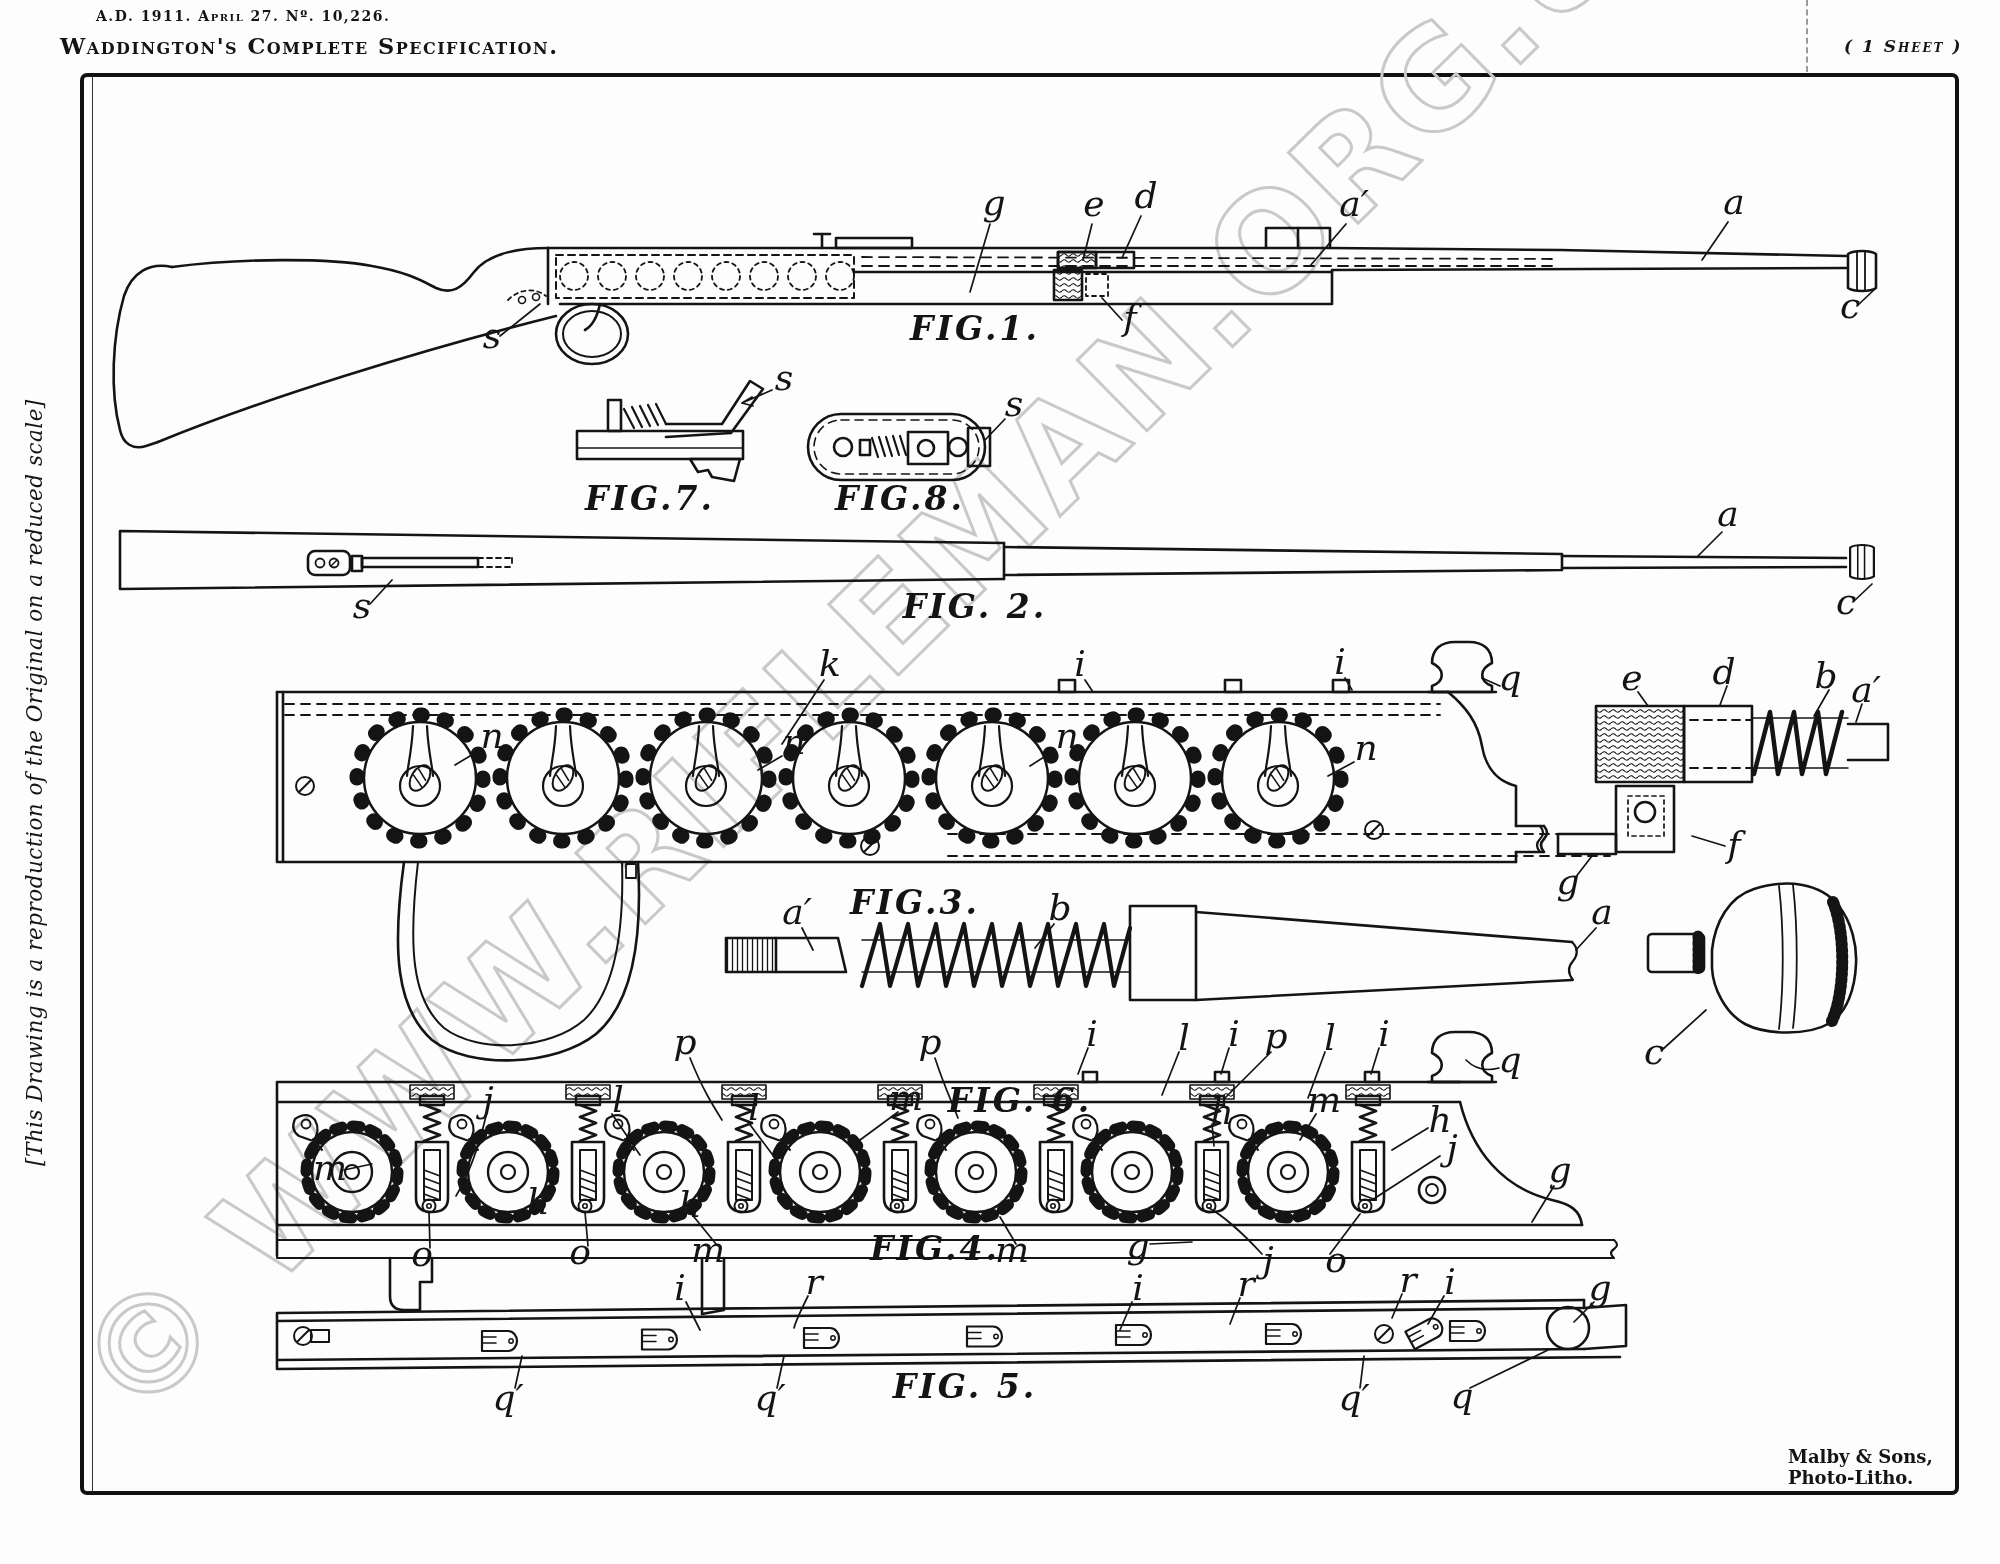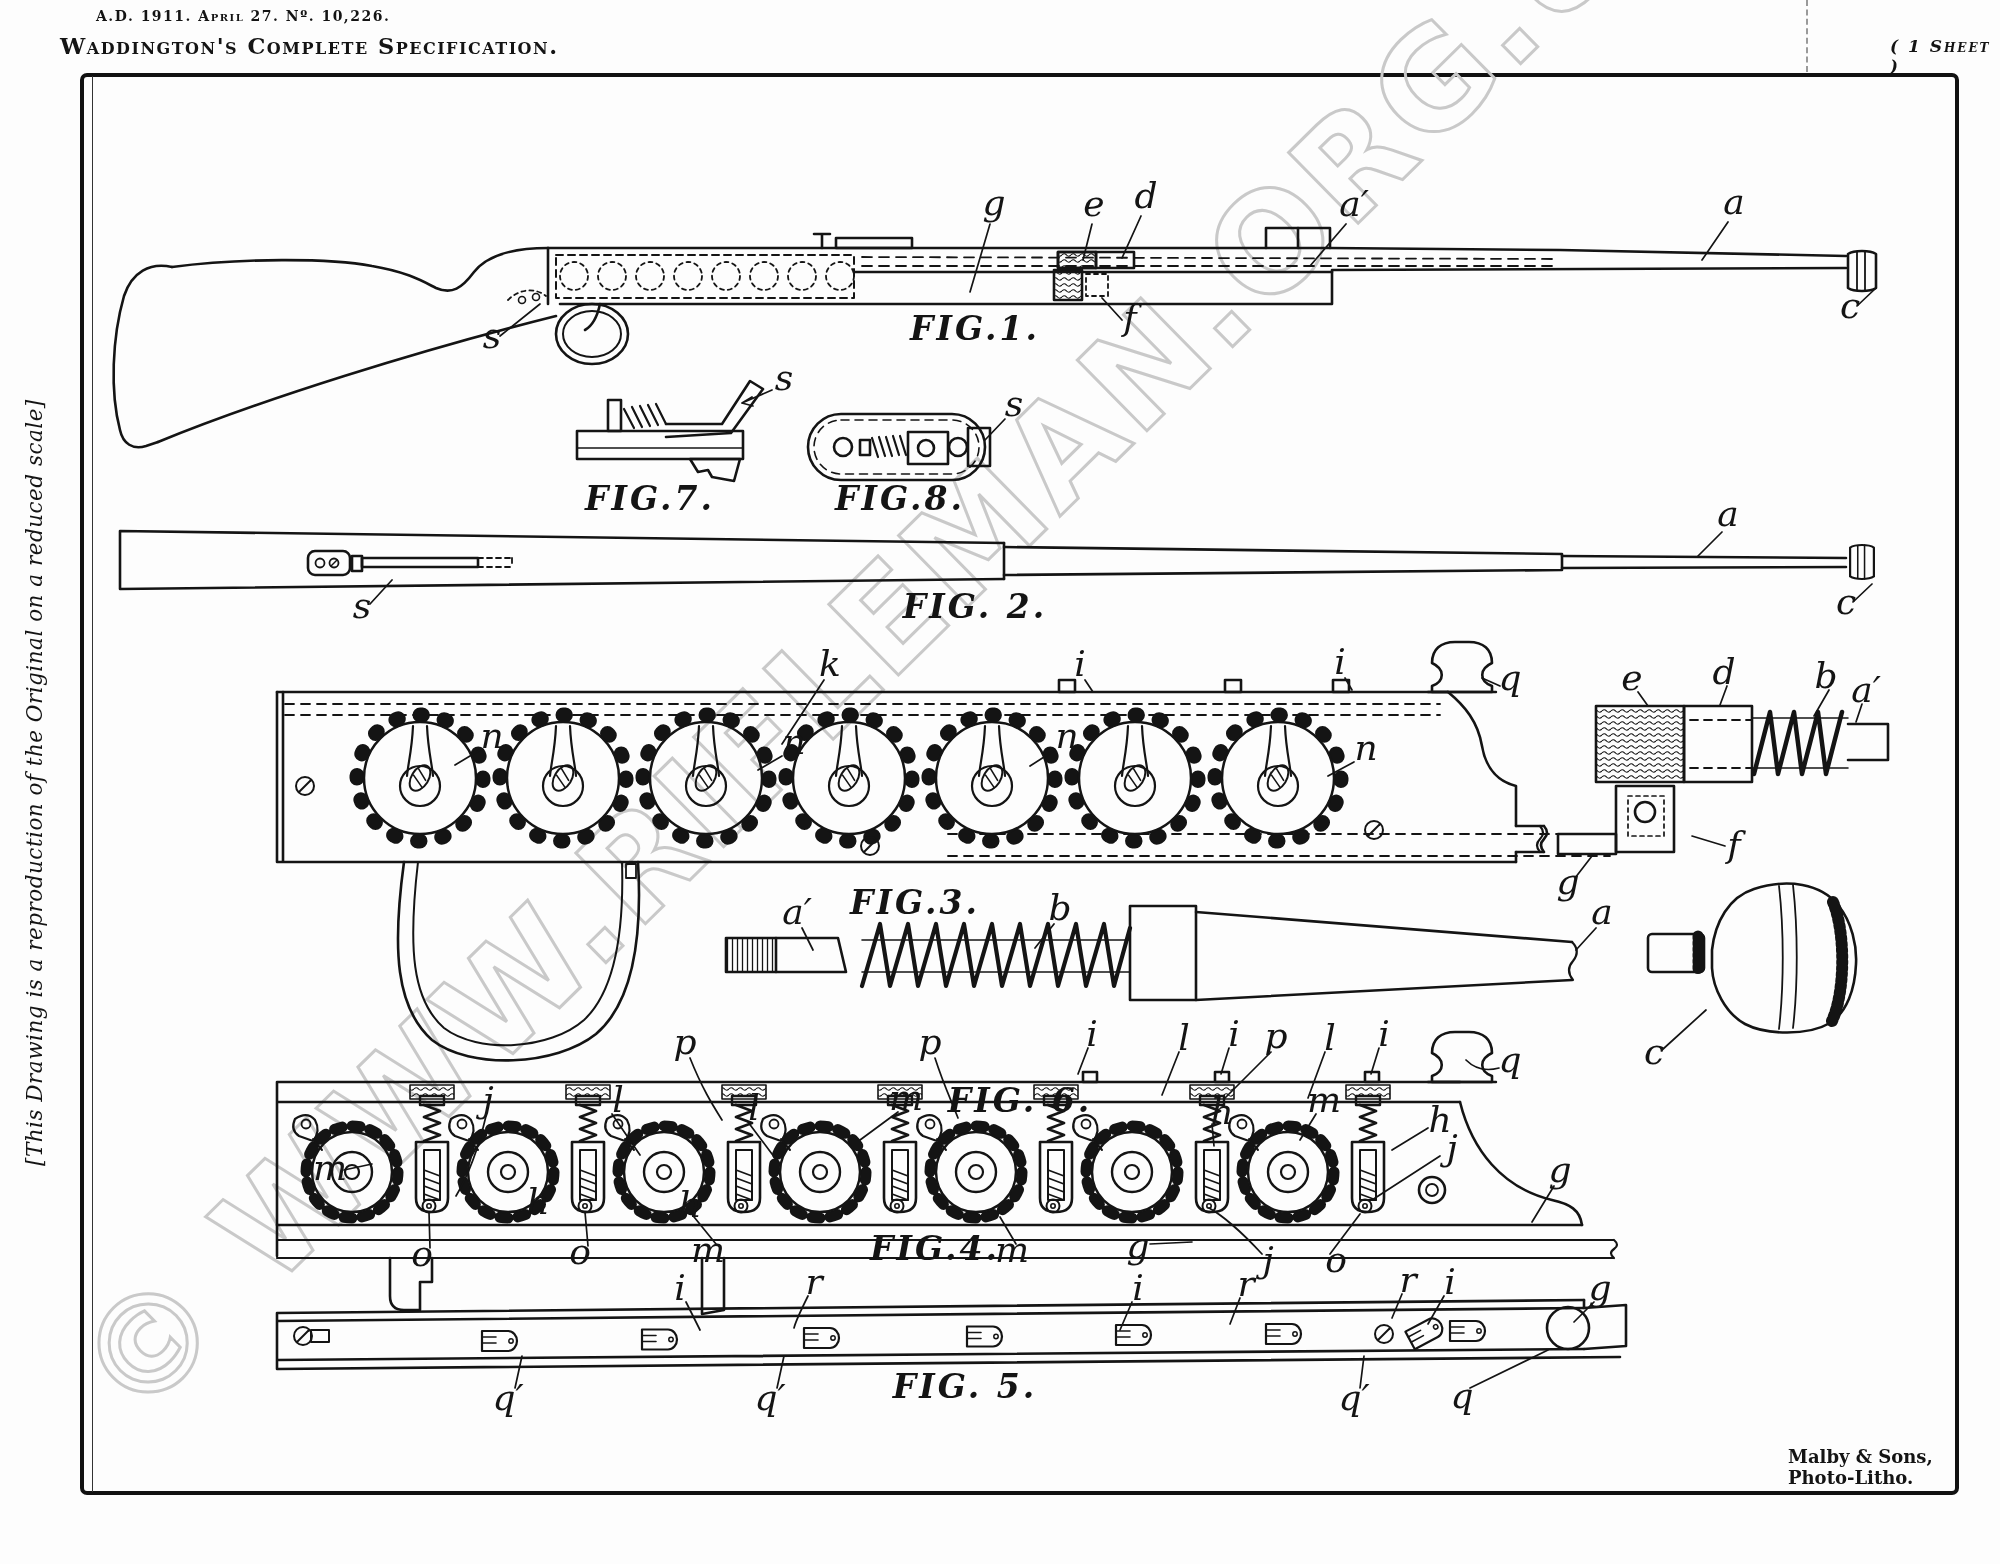--- a/index.html
+++ b/index.html
@@ -5,21 +5,21 @@
   html,body{margin:0;padding:0;}
   body{
     width:2000px;height:1564px;position:relative;background:#fdfdfd;
     font-family:"DejaVu Serif", serif;color:#141414;overflow:hidden;
   }
   .hdr1{position:absolute;left:96px;top:8px;font-size:14px;font-weight:bold;
         font-variant-caps:small-caps;letter-spacing:1.5px;}
   .hdr2{position:absolute;left:60px;top:33px;font-size:22.5px;font-weight:bold;
         font-variant-caps:small-caps;letter-spacing:1.5px;}
   .sheetnote{position:absolute;left:1844px;top:36px;font-size:17px;font-weight:bold;
-        font-style:italic;font-variant-caps:small-caps;letter-spacing:2px;margin-left:46px;}
+        font-style:italic;font-variant-caps:small-caps;letter-spacing:2px;}
   .sidenote{position:absolute;left:22px;top:1166px;transform:rotate(-90deg);
         transform-origin:0 0;font-style:italic;font-size:21.5px;white-space:nowrap;
         letter-spacing:0.5px;}
   .printer{position:absolute;left:1788px;top:1446px;font-size:18px;font-weight:bold;}
   .frame{position:absolute;left:80px;top:73px;width:1879px;height:1422px;
         border:4px solid #111;border-radius:7px;box-sizing:border-box;}
   .frame-inner{position:absolute;left:92px;top:76px;width:1px;height:1416px;background:#333;}
   .foldline{position:absolute;left:1806px;top:0;height:72px;width:0;
         border-left:2px dashed #9a9a9a;}
   .watermark{position:absolute;left:46px;top:1336px;transform:rotate(-44.5deg);

